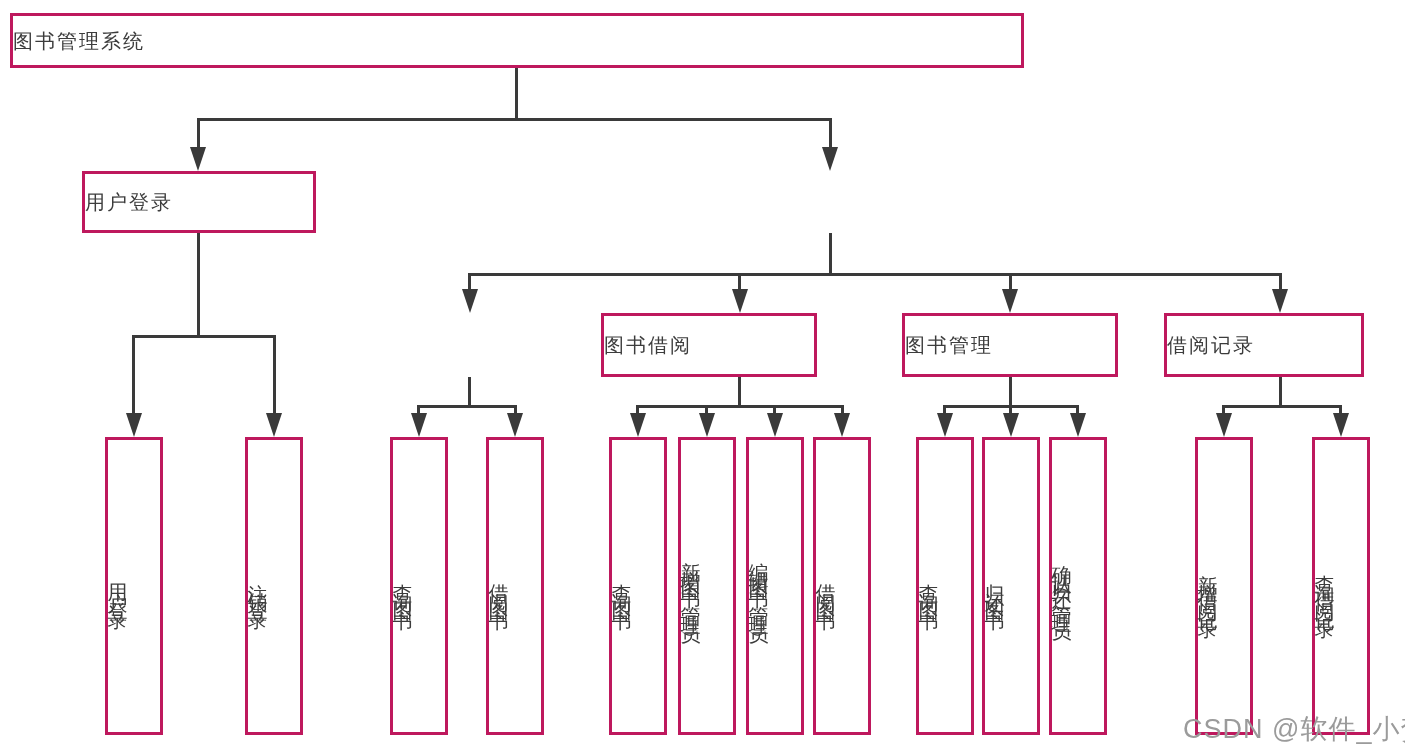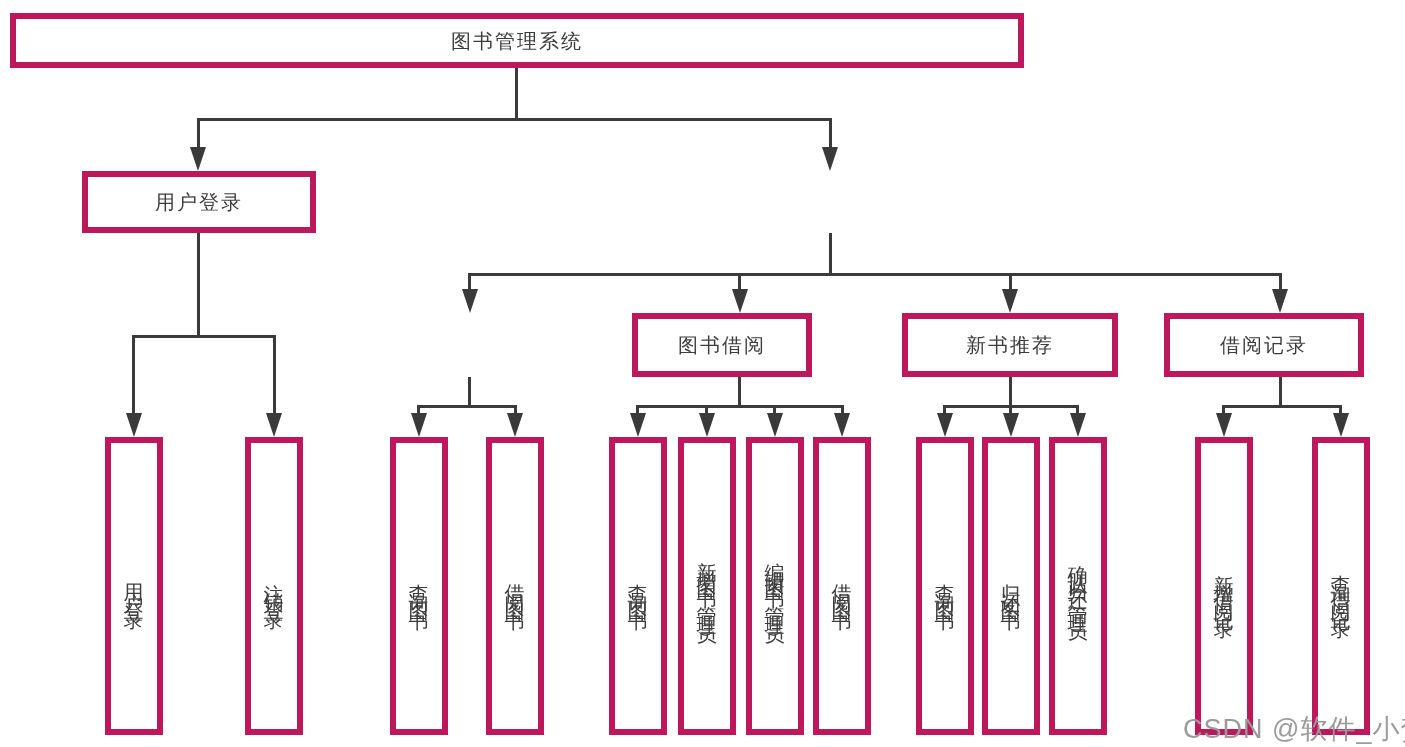--- a/index.html
+++ b/index.html
@@ -1,22 +1,22 @@
 <!DOCTYPE html>
 <html><head>
 <meta charset="utf-8">
 <style>
   html,body{margin:0;padding:0;background:#ffffff;}
   #canvas{
     position:relative;width:1405px;height:747px;background:#ffffff;overflow:hidden;
     font-family:"Liberation Sans","DejaVu Sans",sans-serif;color:#3c3c3c;
   }
   .box{
-    position:absolute;background:#ffffff;border:6px solid #be185d;box-sizing:border-box;
-    display:flex;align-items:center;justify-content:center;z-index:2;
+    position:absolute;background:#ffffff;border:3px solid #be185d;box-sizing:border-box;
+    display:flex;align-items:center;z-index:2;
   }
   .hlabel{font-size:20px;letter-spacing:2px;line-height:1;white-space:nowrap;}
   .vlabel{
     writing-mode:vertical-rl;text-orientation:mixed;
     font-size:20px;letter-spacing:9px;line-height:1;
   }
   .line{position:absolute;background:#3a3a3a;z-index:1;}
   .lv{width:3px;}
   .lh{height:3px;}
   .arrow{
@@ -37,26 +37,26 @@
   <div class="box" style="left:10px;top:13px;width:1014px;height:55px">
     <span class="hlabel">图书管理系统</span>
   </div>
 
   <div class="box" style="left:82px;top:171px;width:234px;height:62px">
     <span class="hlabel">用户登录</span>
   </div>
 
 
 
-  <div class="box" style="left:632px;top:313px;width:180px;height:64px">
+  <div class="box" style="left:601px;top:313px;width:216px;height:64px">
     <span class="hlabel">图书借阅</span>
   </div>
 
   <div class="box" style="left:902px;top:313px;width:216px;height:64px">
-    <span class="hlabel">新书推荐</span>
+    <span class="hlabel">图书管理</span>
   </div>
 
   <div class="box" style="left:1164px;top:313px;width:200px;height:64px">
     <span class="hlabel">借阅记录</span>
   </div>
 
   <div class="box" style="left:105px;top:437px;width:58px;height:298px">
     <span class="vlabel">用户登录</span>
   </div>
   <div class="box" style="left:245px;top:437px;width:58px;height:298px">

